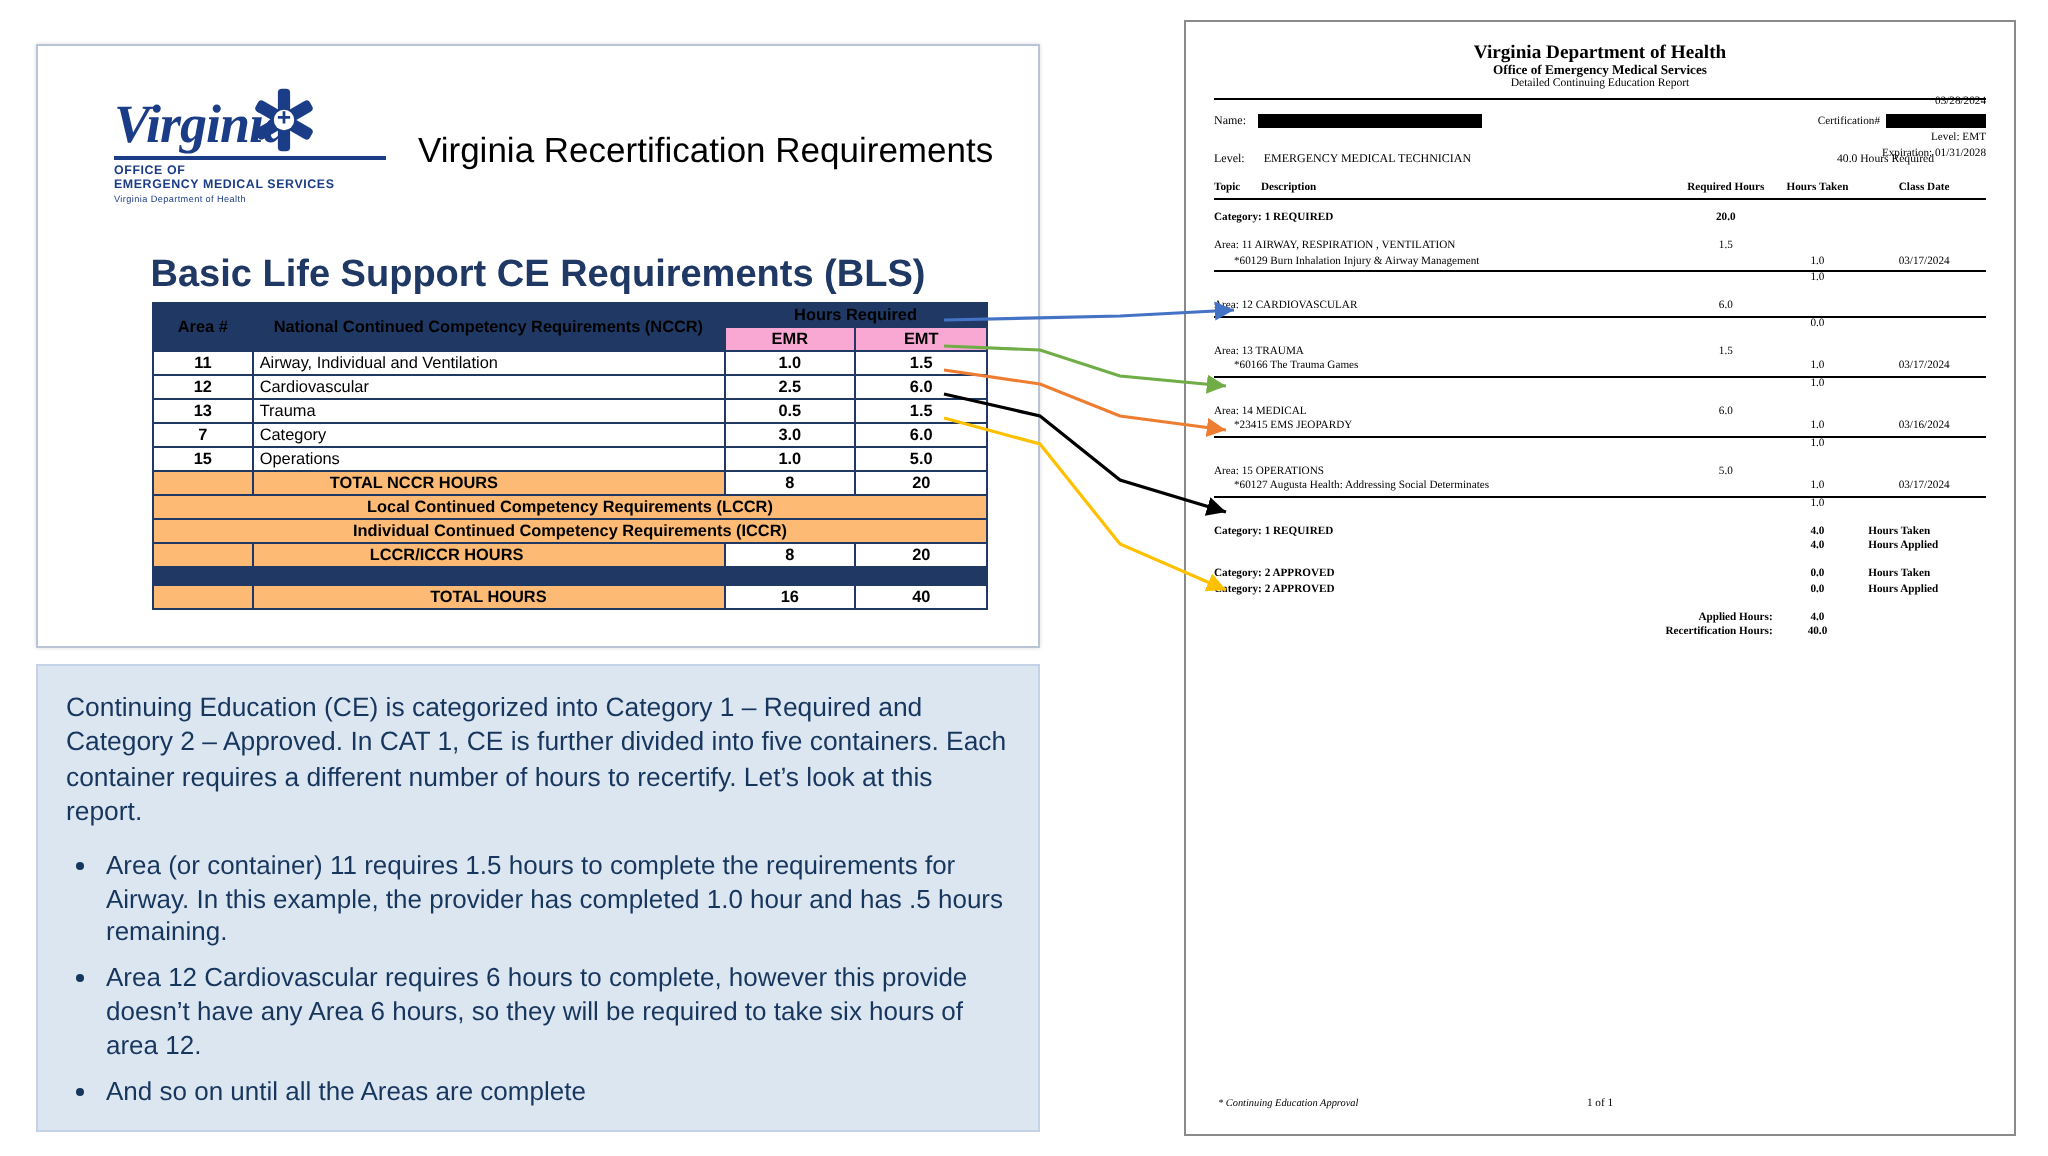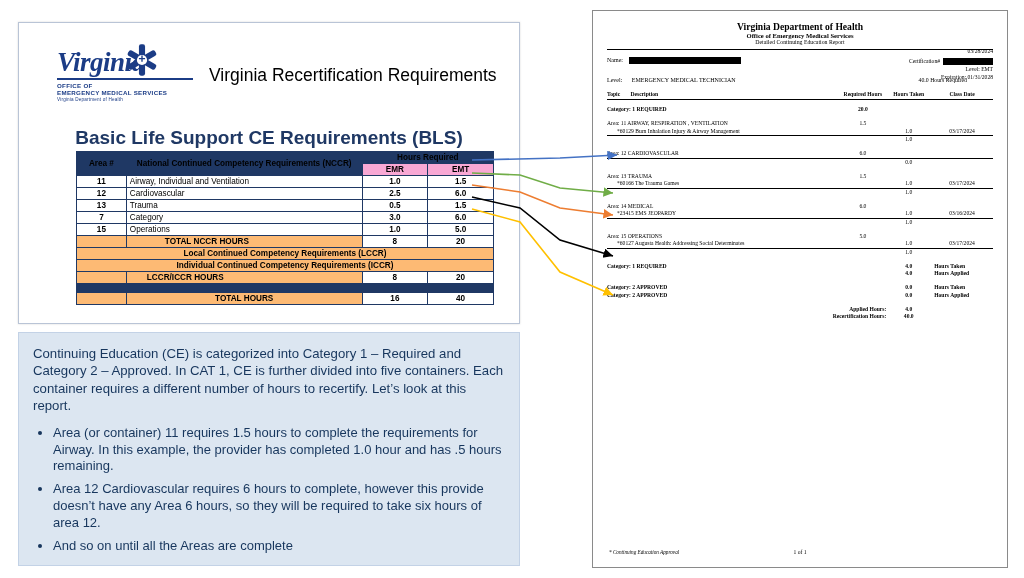--- a/index.html
+++ b/index.html
@@ -189,21 +189,21 @@
         <td class="c bold">20</td>
       </tr>
       <tr>
         <td class="band" colspan="4">Local Continued Competency Requirements (LCCR)</td>
       </tr>
       <tr>
         <td class="band" colspan="4">Individual Continued Competency Requirements (ICCR)</td>
       </tr>
       <tr>
         <td class="band"></td>
-        <td class="band" style="text-align:left;padding-left:20px;">LCCR/ICCR HOURS</td>
+        <td class="band" style="text-align:left;padding-left:58px;">LCCR/ICCR HOURS</td>
         <td class="c bold">8</td>
         <td class="c bold">20</td>
       </tr>
       <tr>
         <td class="darkband" colspan="4" style="height:9px;"></td>
       </tr>
       <tr>
         <td class="band"></td>
         <td class="band r">TOTAL HOURS</td>
         <td class="c bold">16</td>

